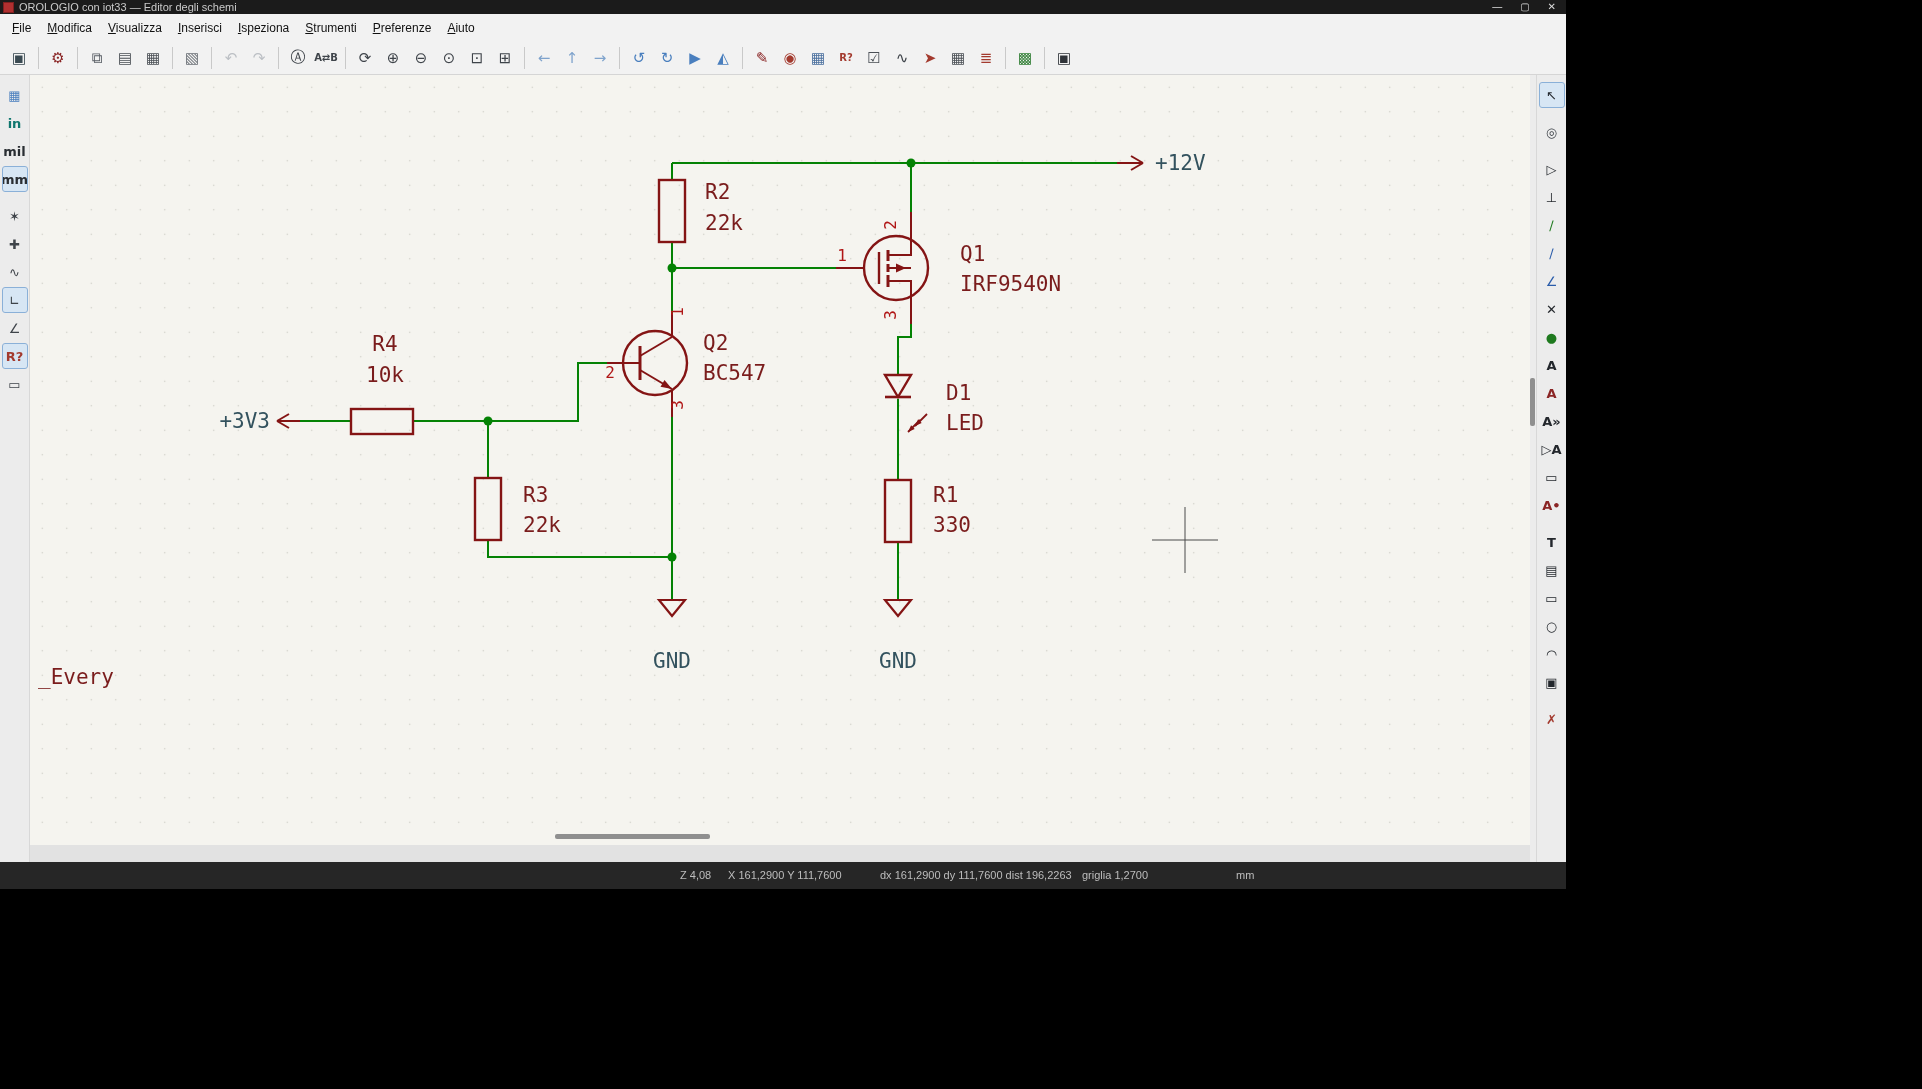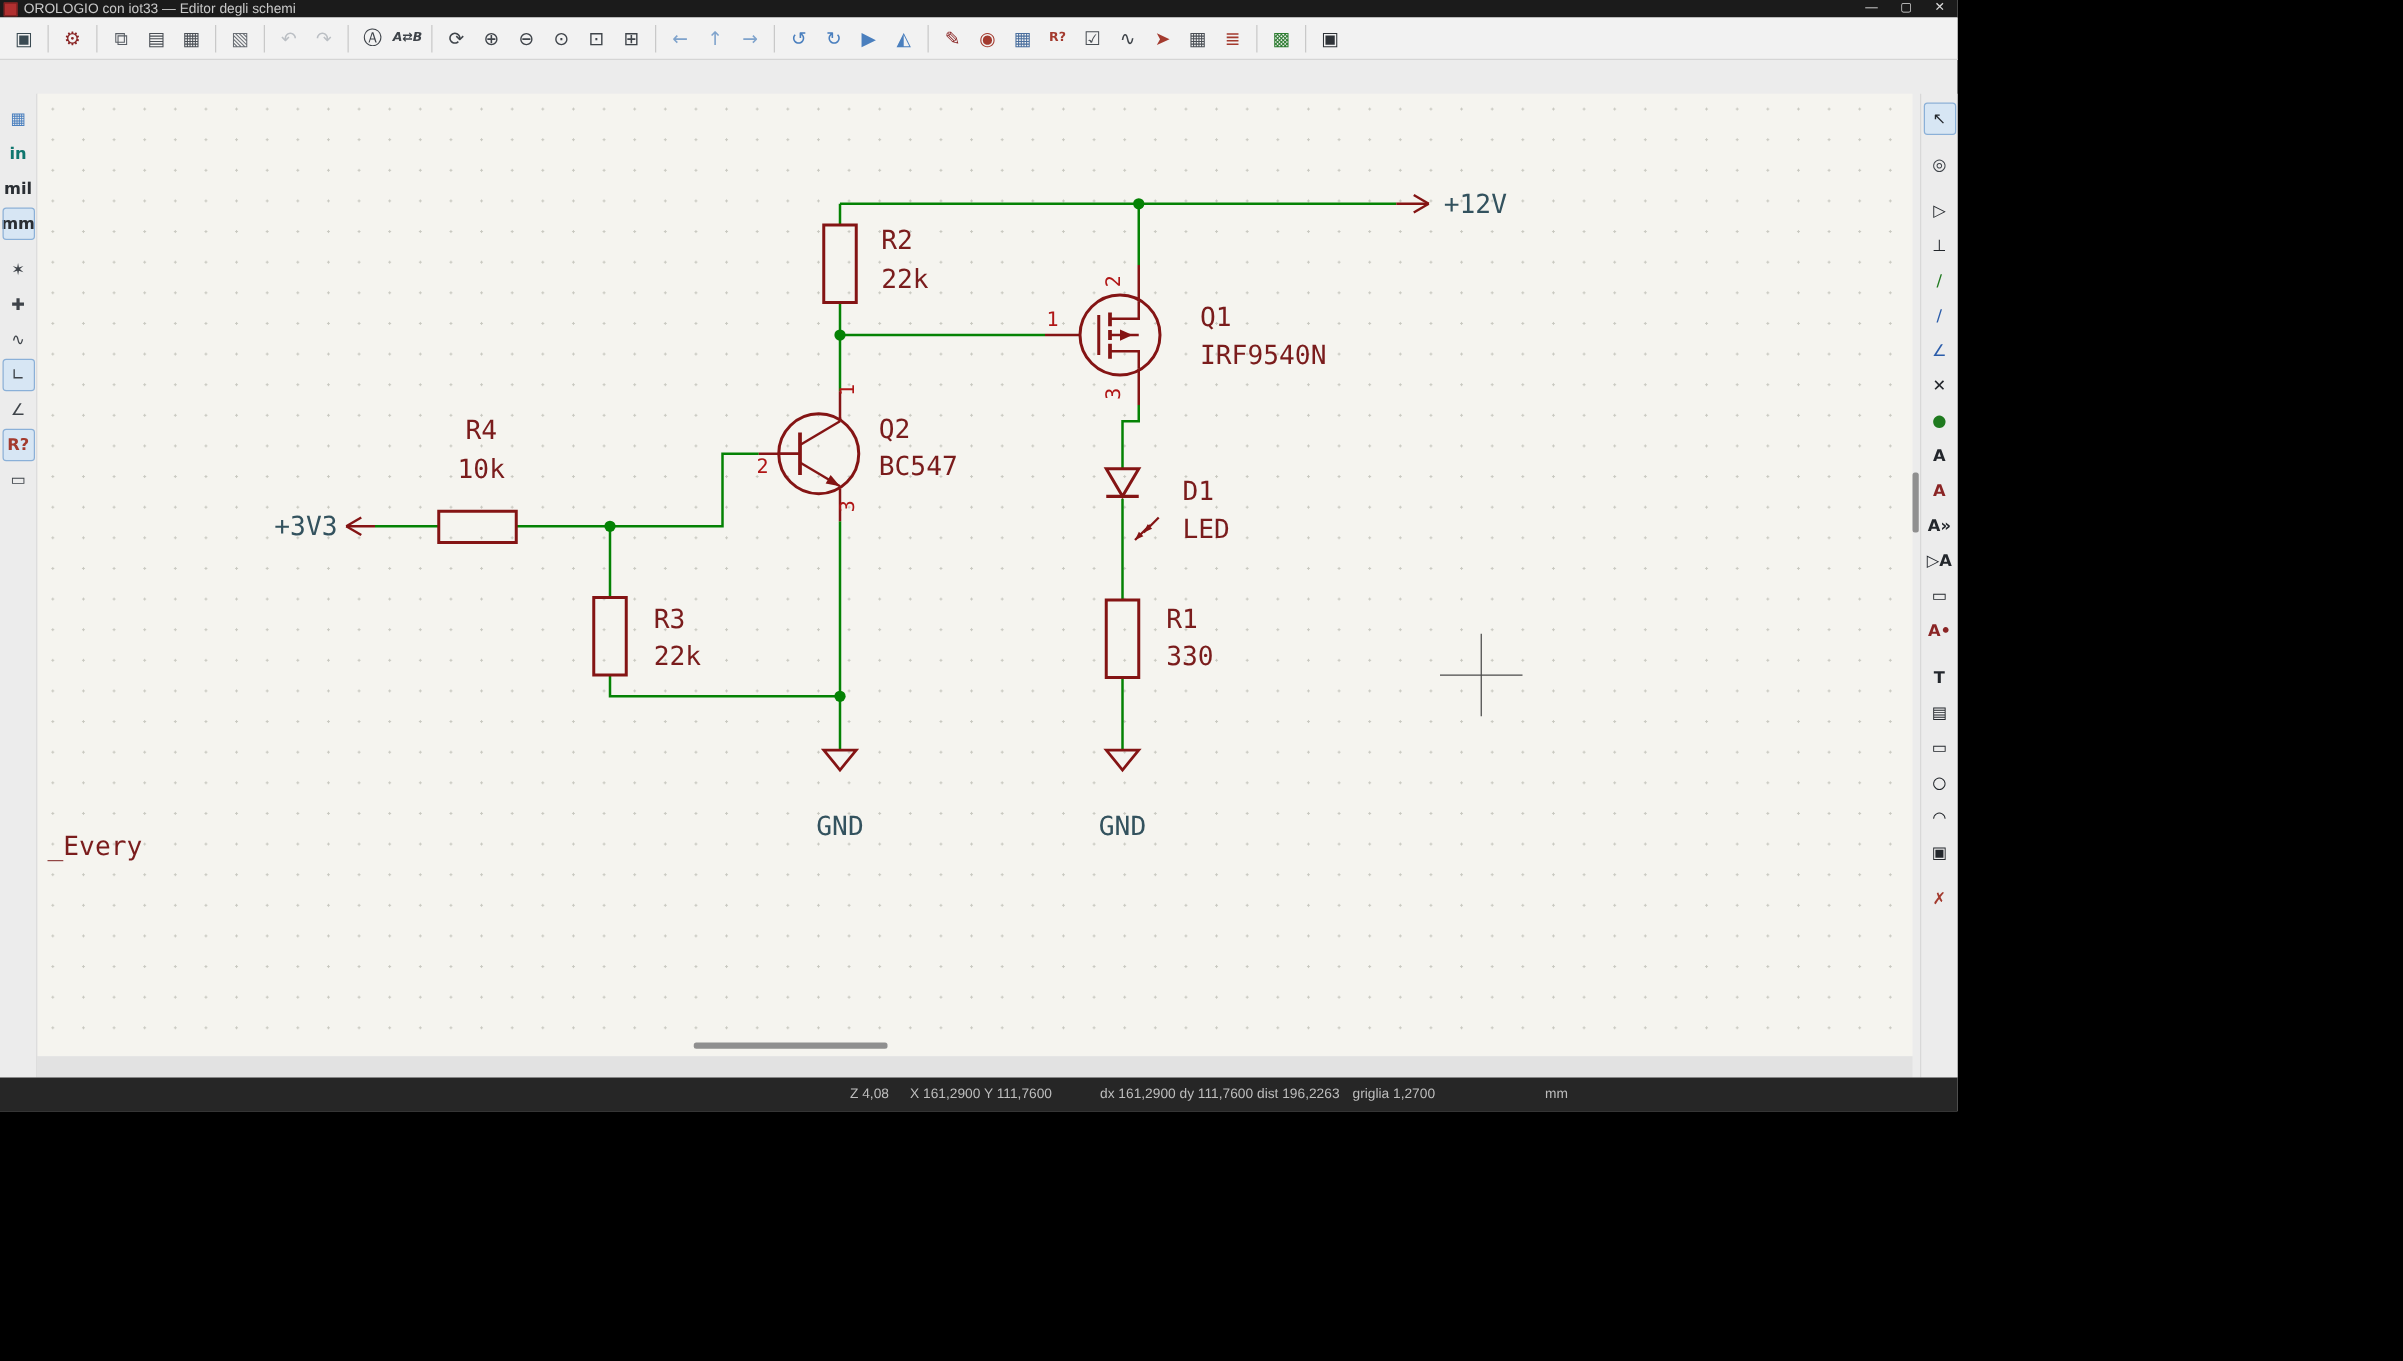--- a/index.html
+++ b/index.html
@@ -76,37 +76,47 @@
   <div class="titlebar">
     <span class="app-icon"></span>
     <span class="title-text">OROLOGIO con iot33 — Editor degli schemi</span>
     <span class="win-controls">
       <span>—</span>
       <span>▢</span>
       <span>✕</span>
     </span>
   </div>
 
+  <div class="menubar">
+      <span class="menu-item">File</span>
+      <span class="menu-item">Modifica</span>
+      <span class="menu-item">Visualizza</span>
+      <span class="menu-item">Inserisci</span>
+      <span class="menu-item">Ispeziona</span>
+      <span class="menu-item">Strumenti</span>
+      <span class="menu-item">Preferenze</span>
+      <span class="menu-item">Aiuto</span>
+    </div>
 
   <div class="toolbar">
       <span class="tb-btn" style="color: rgb(58, 74, 82);">▣</span>
       <span class="tb-sep"></span>
       <span class="tb-btn" style="color: rgb(138, 37, 37);">⚙</span>
       <span class="tb-sep"></span>
       <span class="tb-btn" style="color: rgb(90, 95, 102);">⧉</span>
       <span class="tb-btn" style="color: rgb(74, 79, 85);">▤</span>
       <span class="tb-btn" style="color: rgb(74, 79, 85);">▦</span>
       <span class="tb-sep"></span>
       <span class="tb-btn" style="color: rgb(106, 111, 117);">▧</span>
       <span class="tb-sep"></span>
       <span class="tb-btn disabled" style="color: rgb(185, 189, 194);">↶</span>
       <span class="tb-btn disabled" style="color: rgb(185, 189, 194);">↷</span>
       <span class="tb-sep"></span>
       <span class="tb-btn" style="color: rgb(63, 68, 74);">Ⓐ</span>
-      <span class="tb-btn textbtn" style="color: rgb(63, 68, 74); font-style: italic;">A⇄B</span>
+      <span class="tb-btn textbtn" style="color: rgb(63, 68, 74);">A⇄B</span>
       <span class="tb-sep"></span>
       <span class="tb-btn" style="color: rgb(63, 68, 74);">⟳</span>
       <span class="tb-btn" style="color: rgb(63, 68, 74);">⊕</span>
       <span class="tb-btn" style="color: rgb(63, 68, 74);">⊖</span>
       <span class="tb-btn" style="color: rgb(63, 68, 74);">⊙</span>
       <span class="tb-btn" style="color: rgb(63, 68, 74);">⊡</span>
       <span class="tb-btn" style="color: rgb(63, 68, 74);">⊞</span>
       <span class="tb-sep"></span>
       <span class="tb-btn" style="color: rgb(127, 163, 204);">←</span>
       <span class="tb-btn" style="color: rgb(127, 163, 204);">↑</span>

